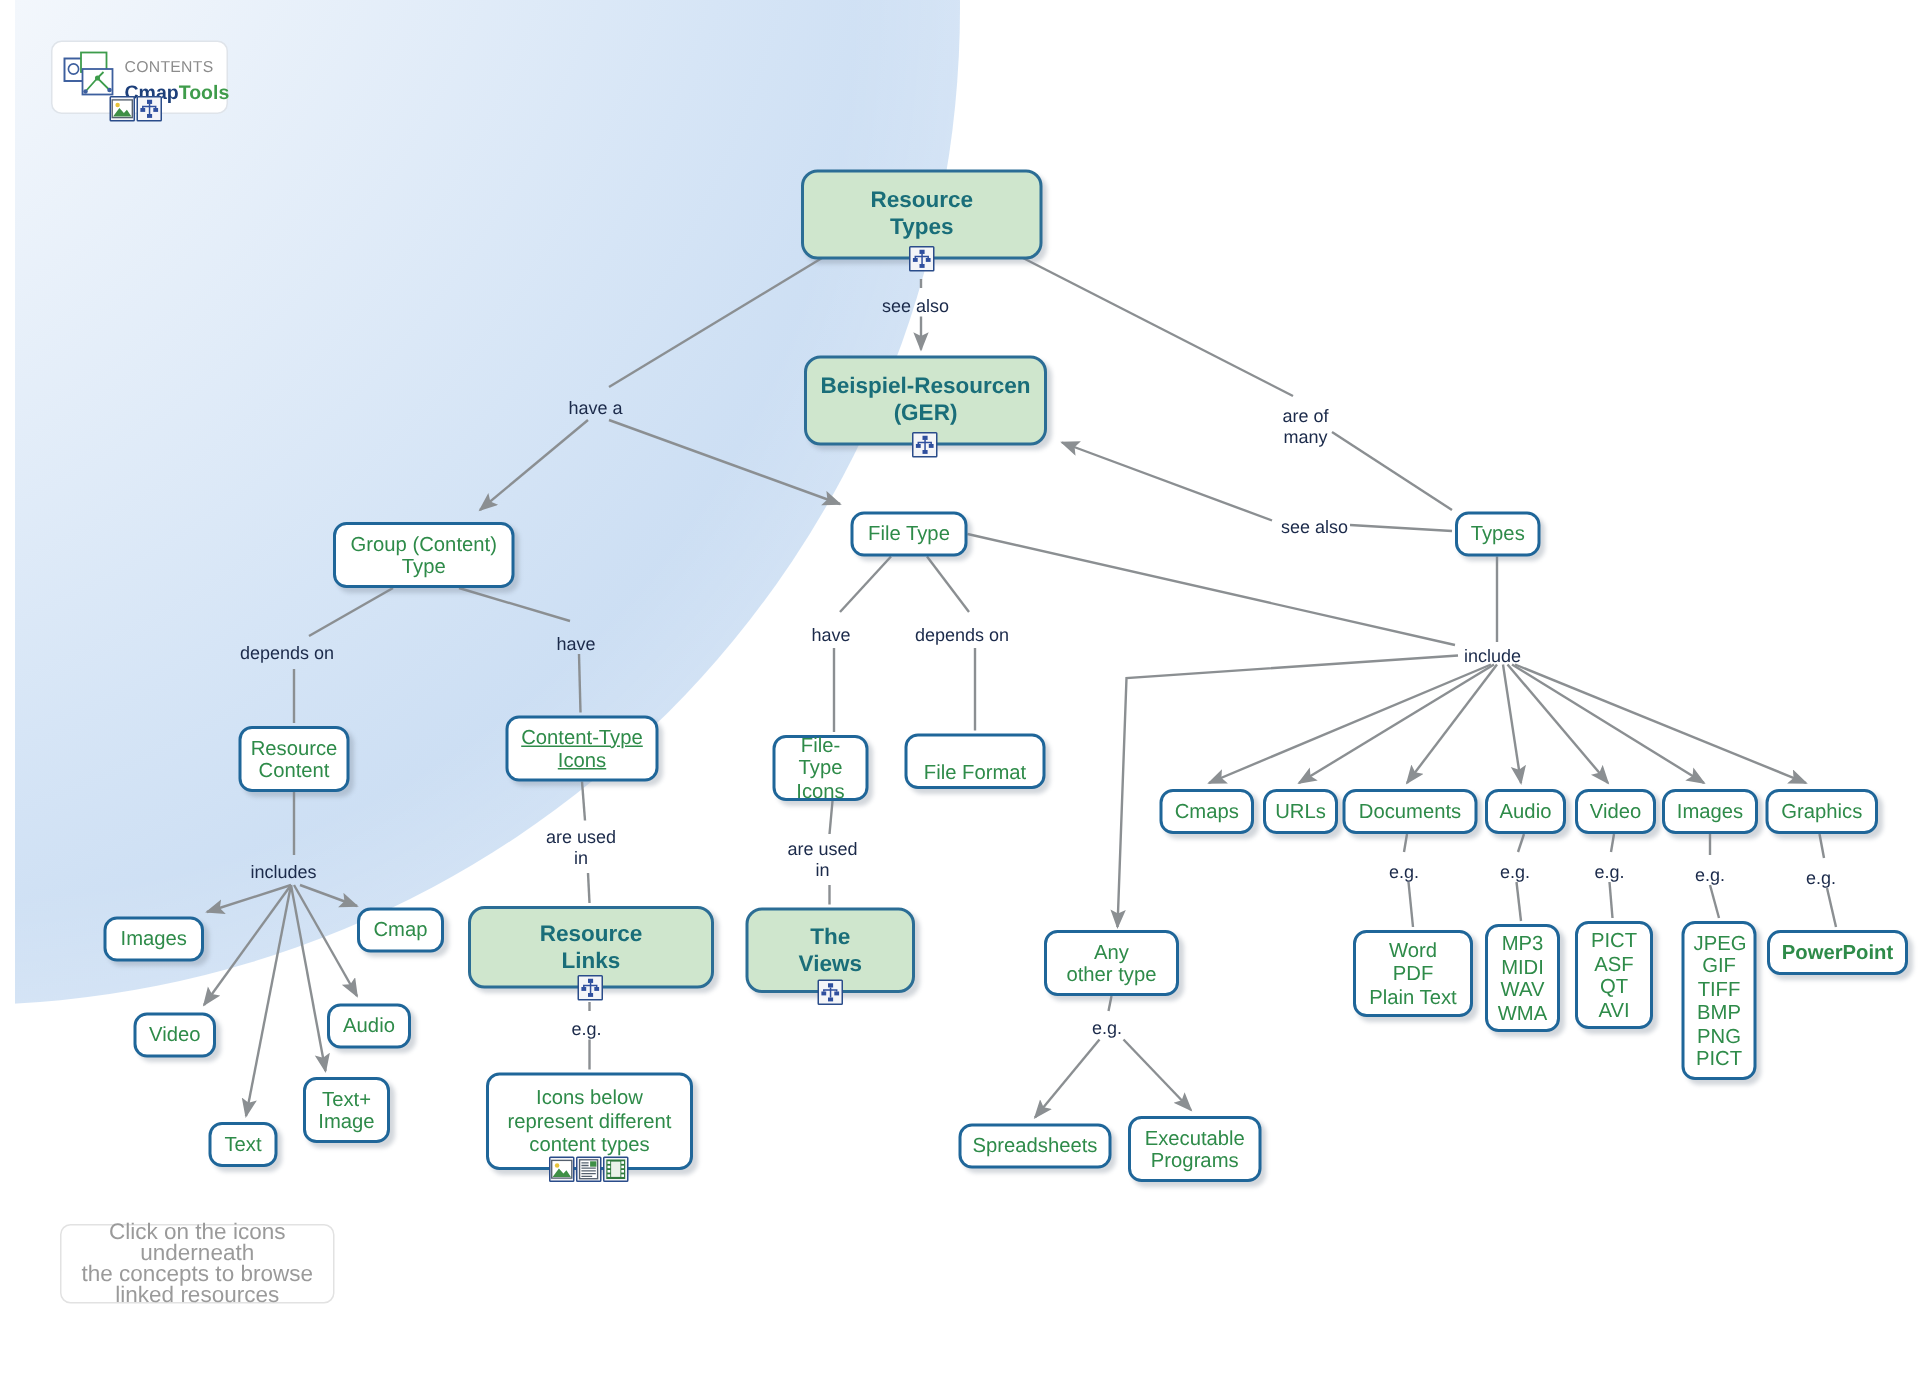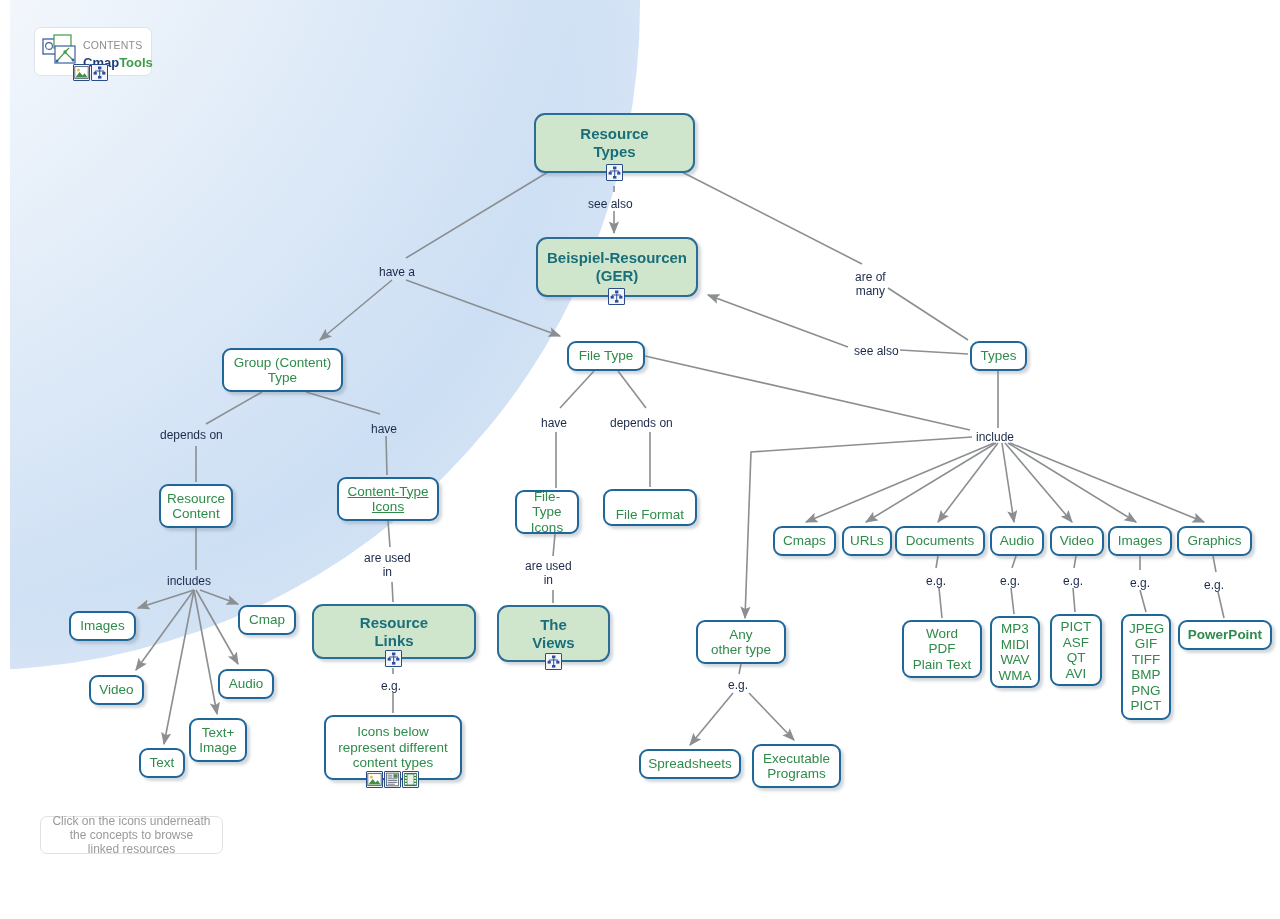--- a/index.html
+++ b/index.html
@@ -109,23 +109,23 @@
   #logo .logo-mark{position:absolute;left:7px;top:6px;}
   #logo .logo-text{position:absolute;left:48px;top:7px;text-align:left;}
   #logo .t1{font-size:10.5px;color:#8c8c8c;letter-spacing:.2px;line-height:12px;}
   #logo .t2{font-size:13px;font-weight:bold;line-height:15px;}
   #logo .t2 .a{color:#1d3f7a;}
   #logo .t2 .b{color:#3f9c4b;}
   #logo-badges{position:absolute;left:63px;top:64px;}
 
   
   #note{
-    position:absolute;left:30px;top:816px;width:183px;height:38px;
+    position:absolute;left:30px;top:816px;width:183px;height:53px;
     border:1px solid #e2e2e2;border-radius:7px;background:#ffffff;
-    color:#9a9a9a;font-size:12px;line-height:14px;text-align:center;
+    color:#9a9a9a;font-size:15px;line-height:14px;text-align:center;
     display:flex;align-items:center;justify-content:center;
     white-space:pre-line;padding:18px 4px;box-sizing:border-box;
   }
 </style>
 </head>
 <body>
 
 <div id="stage">
 
   <div id="bg-arc"></div>
@@ -288,21 +288,21 @@
       <div class="node" style="left: 327px; top: 477px; width: 102px; height: 44px; text-decoration: underline;"><span class="txt">Content-Type
 Icons</span></div>
       <div class="node" style="left: 505px; top: 490px; width: 64px; height: 44px;"><span class="txt">File-Type
 Icons</span></div>
       <div class="node" style="left: 593px; top: 489px; width: 94px; height: 37px; align-items: flex-end;"><span class="txt">File Format</span></div>
       <div class="node" style="left: 59px; top: 611px; width: 67px; height: 30px;"><span class="txt">Images</span></div>
       <div class="node" style="left: 228px; top: 605px; width: 58px; height: 30px;"><span class="txt">Cmap</span></div>
       <div class="node" style="left: 79px; top: 675px; width: 55px; height: 30px;"><span class="txt">Video</span></div>
       <div class="node" style="left: 208px; top: 669px; width: 56px; height: 30px;"><span class="txt">Audio</span></div>
       <div class="node" style="left: 129px; top: 748px; width: 46px; height: 30px;"><span class="txt">Text</span></div>
-      <div class="node" style="left: 179px; top: 718px; width: 58px; height: 44px;"><span class="txt">Text+
+      <div class="node" style="left: 192px; top: 718px; width: 58px; height: 44px;"><span class="txt">Text+
 Image</span></div>
       <div class="node green" style="left: 302px; top: 604px; width: 164px; height: 55px;"><span class="txt">Resource
 Links</span></div>
       <div class="badges" style="left: 375px; top: 650px;">
         <span class="badge">
           <svg width="15" height="15" viewBox="0 0 15 15">
             <rect x="6" y="1.5" width="3.4" height="2.8" fill="#2f4f9e"></rect>
             <rect x="1.6" y="7" width="3.2" height="2.6" fill="#2f4f9e"></rect>
             <rect x="10.2" y="7" width="3.2" height="2.6" fill="#2f4f9e"></rect>
             <rect x="6" y="11" width="3.4" height="2.6" fill="#2f4f9e"></rect>

